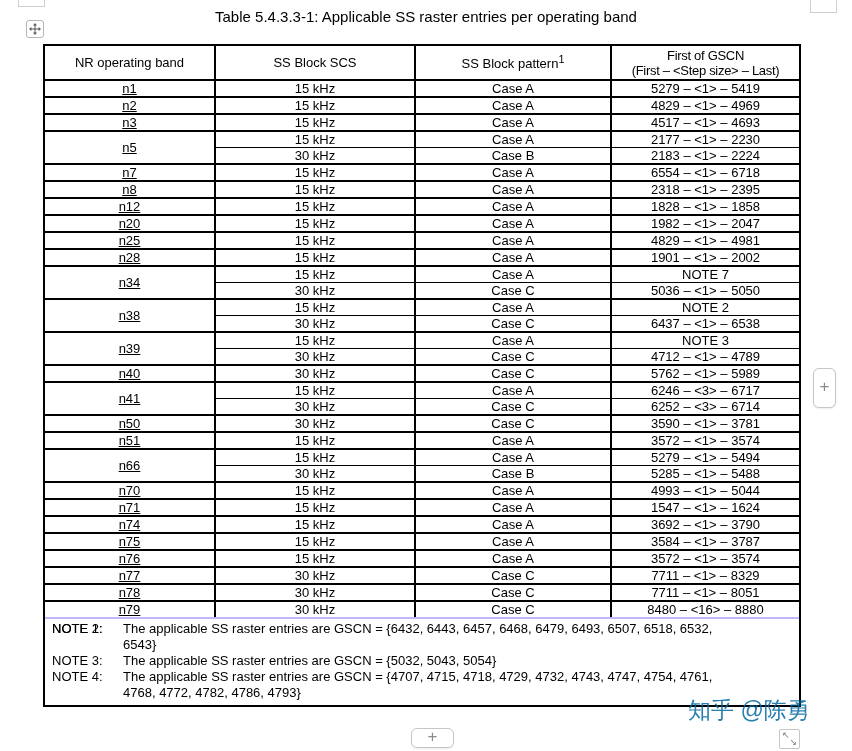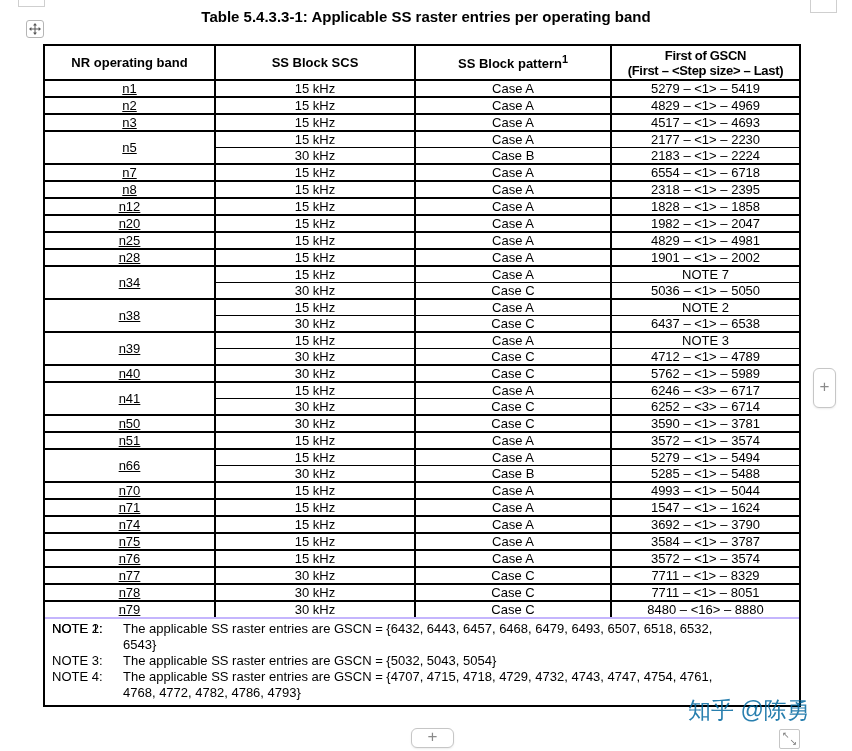--- a/index.html
+++ b/index.html
@@ -2,34 +2,34 @@
 <html><head>
 <meta charset="utf-8">
 <style>
   html,body { margin:0; padding:0; }
   body {
     width:852px; height:751px; position:relative; overflow:hidden;
     background:#ffffff; font-family:"Liberation Sans", sans-serif; color:#000;
   }
   .page-title {
     position:absolute; top:8px; left:0; width:852px; text-align:center;
-    font-size:15px; font-weight:bold; color:#000;
+    font-size:15px; font-weight:normal; color:#000;
   }
   
   .table-wrap {
     position:absolute; left:43px; top:44px; width:758px;
     border:2px solid #000; box-sizing:border-box; background:#fff;
   }
   table { border-collapse:collapse; table-layout:fixed; width:100%; }
   th, td {
     font-size:13px; text-align:center; vertical-align:middle;
     padding:0; white-space:nowrap; overflow:hidden;
   }
   thead th {
-    font-weight:bold; height:33px;
+    font-weight:normal; height:33px;
     border-bottom:2px solid #000; border-left:2px solid #000;margin-top:19px;
   }
   thead th:first-child { border-left:none; }
   .gscn-header div { line-height:15px; letter-spacing:-0.3px; }
   tbody td { height:15px; line-height:15px; border-left:2px solid #000; }
   tbody td.band-cell { border-left:none;text-decoration:underline; }
   tr.band-start td { border-top:2px solid #000; }
   tr.sub-row td { border-top:1px solid #000; }
   
   .notes { border-top:2px solid #c4b5fd; padding:2px 4px 4px 7px; }

